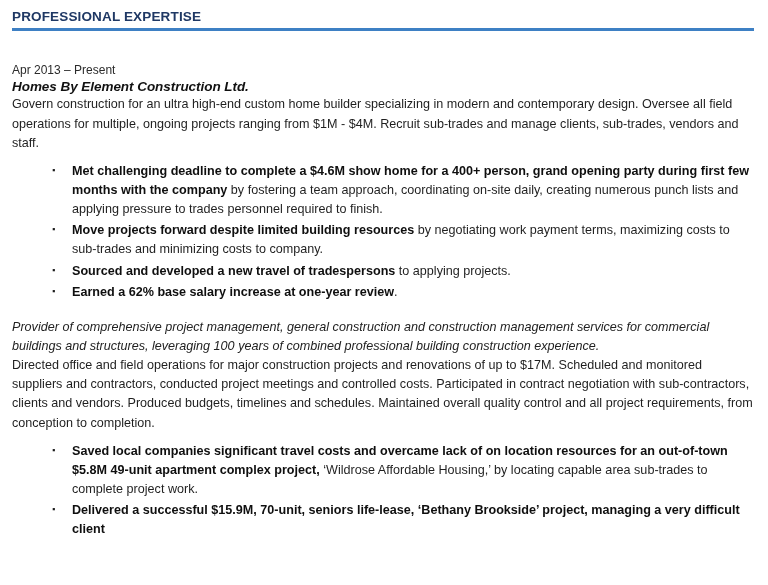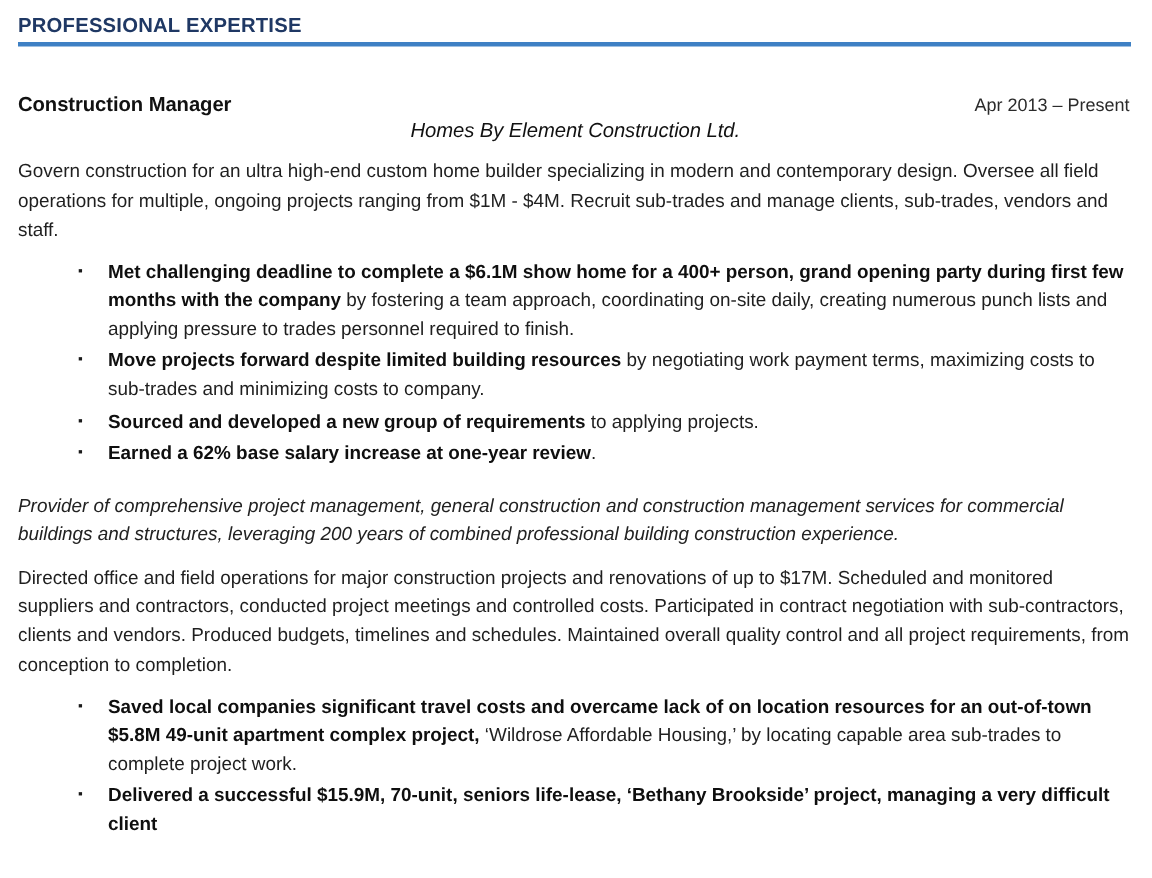--- a/index.html
+++ b/index.html
@@ -60,42 +60,41 @@
   }
   .job-dates {
     font-size: 12px;
     color: #2b2b2b;
     white-space: nowrap;
     padding-right: 2px;
     margin-top: 23px;
   }
   .job-company {
     font-size: 13.5px;
-    font-weight: normal;
+    font-weight: bold;
     font-style: italic;
     color: #111111;
     line-height: 1.3;
     letter-spacing: -0.05px;
-    text-align: center;
   }
 
   .job-tagline {
     font-size: 12.6px;
     font-style: italic;
     color: #222222;
     line-height: 1.52;
     margin-top: 9px;
     max-width: 742px;
   }
 
   .job-summary {
     font-size: 12.6px;
     color: #1f1f1f;
     line-height: 1.52;
-    margin-top: 10px;
+    margin-top: 0;
     max-width: 742px;
   }
 
   
   ul.achievements {
     list-style: none;
     margin: 9px 0 0 0;
     padding: 0;
   }
   ul.achievements > li {
@@ -126,43 +125,42 @@
 <body>
 
 <div class="page">
   <div class="content">
 
     <div class="section-head">PROFESSIONAL EXPERTISE</div>
     <div class="section-rule"></div>
 
     <div class="job">
       <div class="job-headrow">
-        <div class="job-title">Construction Manager</div>
         <div class="job-dates">Apr 2013 – Present</div>
       </div>
       <div class="job-company">Homes By Element Construction Ltd.</div>
       <div class="job-summary">Govern construction for an ultra high-end custom home builder specializing in modern and contemporary design. Oversee all field operations for multiple, ongoing projects ranging from $1M - $4M. Recruit sub-trades and manage clients, sub-trades, vendors and staff.</div>
       <ul class="achievements">
         <li>
-          <span class="bullet-mark">▪</span><span class="lead">Met challenging deadline to complete a $6.1M show home for a 400+ person, grand opening party during first few months with the company</span><span class="rest"> by fostering a team approach, coordinating on-site daily, creating numerous punch lists and applying pressure to trades personnel required to finish.</span>
+          <span class="bullet-mark">▪</span><span class="lead">Met challenging deadline to complete a $4.6M show home for a 400+ person, grand opening party during first few months with the company</span><span class="rest"> by fostering a team approach, coordinating on-site daily, creating numerous punch lists and applying pressure to trades personnel required to finish.</span>
         </li>
         <li>
           <span class="bullet-mark">▪</span><span class="lead">Move projects forward despite limited building resources</span><span class="rest"> by negotiating work payment terms, maximizing costs to sub-trades and minimizing costs to company.</span>
         </li>
         <li>
-          <span class="bullet-mark">▪</span><span class="lead">Sourced and developed a new group of requirements</span><span class="rest"> to applying projects.</span>
+          <span class="bullet-mark">▪</span><span class="lead">Sourced and developed a new travel of tradespersons</span><span class="rest"> to applying projects.</span>
         </li>
         <li>
           <span class="bullet-mark">▪</span><span class="lead">Earned a 62% base salary increase at one-year review</span><span class="rest">.</span>
         </li>
       </ul>
     </div>
 
     <div class="job">
-      <div class="job-tagline">Provider of comprehensive project management, general construction and construction management services for commercial buildings and structures, leveraging 200 years of combined professional building construction experience.</div>
+      <div class="job-tagline">Provider of comprehensive project management, general construction and construction management services for commercial buildings and structures, leveraging 100 years of combined professional building construction experience.</div>
       <div class="job-summary">Directed office and field operations for major construction projects and renovations of up to $17M. Scheduled and monitored suppliers and contractors, conducted project meetings and controlled costs. Participated in contract negotiation with sub-contractors, clients and vendors. Produced budgets, timelines and schedules. Maintained overall quality control and all project requirements, from conception to completion.</div>
       <ul class="achievements">
         <li>
           <span class="bullet-mark">▪</span><span class="lead">Saved local companies significant travel costs and overcame lack of on location resources for an out-of-town $5.8M 49-unit apartment complex project,</span><span class="rest"> ‘Wildrose Affordable Housing,’ by locating capable area sub-trades to complete project work.</span>
         </li>
         <li>
           <span class="bullet-mark">▪</span><span class="lead">Delivered a successful $15.9M, 70-unit, seniors life-lease, ‘Bethany Brookside’ project, managing a very difficult client</span>
         </li>
       </ul>
     </div>

